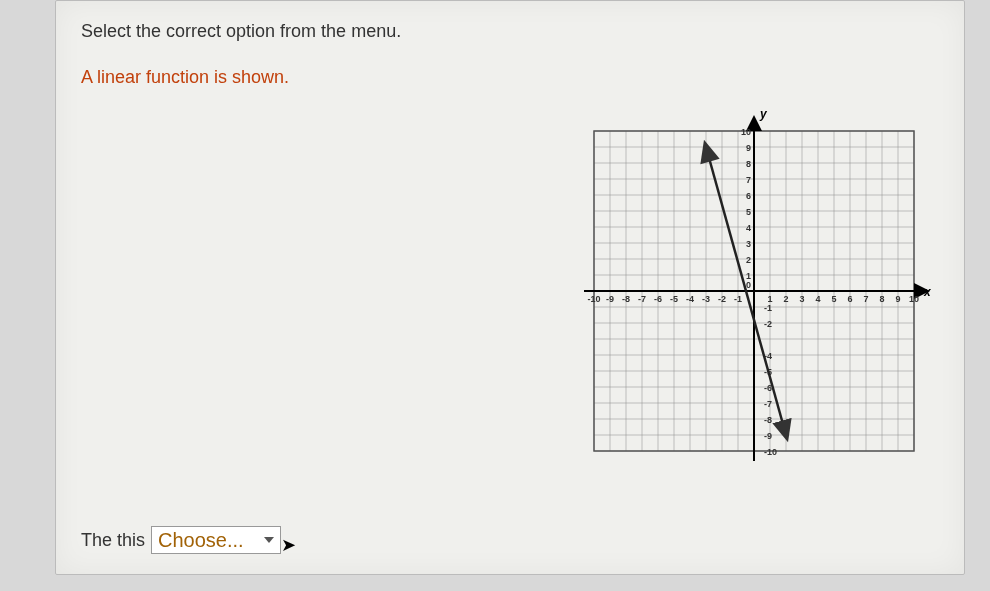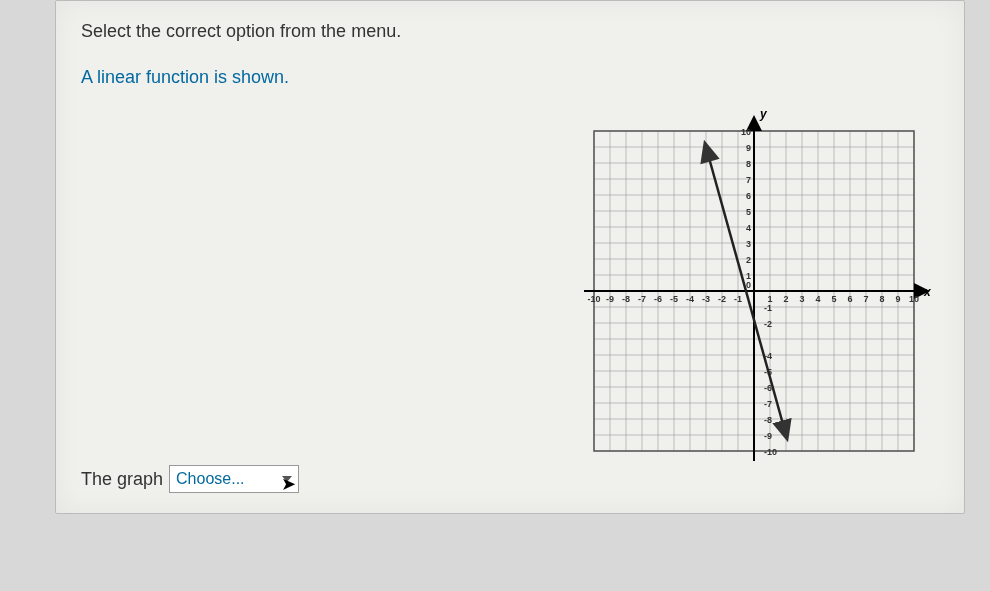--- a/index.html
+++ b/index.html
@@ -9,36 +9,36 @@
       width: 990px;
       height: 591px;
       position: relative;
       overflow: hidden;
     }
     .question-card {
       position: absolute;
       left: 55px;
       top: 0px;
       width: 910px;
-      height: 514px;
+      height: 575px;
       background: #f0f0ed;
       border: 1px solid #bbb;
       border-radius: 2px;
       padding: 20px 25px;
       box-shadow: inset 0 0 30px rgba(0,0,0,0.05);
     }
     .instruction {
       font-size: 18px;
       color: #333;
       margin-bottom: 8px;
       font-weight: 500;
     }
     .subtext {
       font-size: 18px;
-      color: #0369a1;
+      color: #c2410c;
       margin-bottom: 20px;
       margin-top: 25px;
     }
     .graph-container {
       position: absolute;
       right: 30px;
       top: 95px;
       width: 360px;
       height: 390px;
     }
@@ -51,22 +51,22 @@
       display: flex;
       align-items: center;
       gap: 6px;
     }
     .dropdown {
       display: inline-flex;
       align-items: center;
       border: 1px solid #999;
       background: #fff;
       padding: 4px 6px;
-      font-size: 16px;
-      color: #0369a1;
+      font-size: 20px;
+      color: #a16207;
       height: 28px;
       min-width: 130px;
       justify-content: space-between;
       cursor: pointer;
     }
     .dropdown-caret {
       width: 0;
       height: 0;
       border-left: 5px solid transparent;
       border-right: 5px solid transparent;
@@ -203,20 +203,20 @@
         <text x="190" y="327" text-anchor="start">-8</text>
         <text x="190" y="343" text-anchor="start">-9</text>
         <text x="190" y="359" text-anchor="start">-10</text>
       </g>
 
       <line x1="132" y1="51" x2="212" y2="339" stroke="#222" stroke-width="2.5" marker-start="url(#arrowhead-start)" marker-end="url(#arrowhead-end)"></line>
     </svg>
   </div>
 
   <div class="answer-row">
-    <span>The graph</span>
+    <span>The this</span>
     <span class="dropdown">
       <span>Choose...</span>
       <span class="dropdown-caret"></span>
     </span>
     <span class="cursor-arrow">➤</span>
   </div>
 </div>
 
 </body></html>

